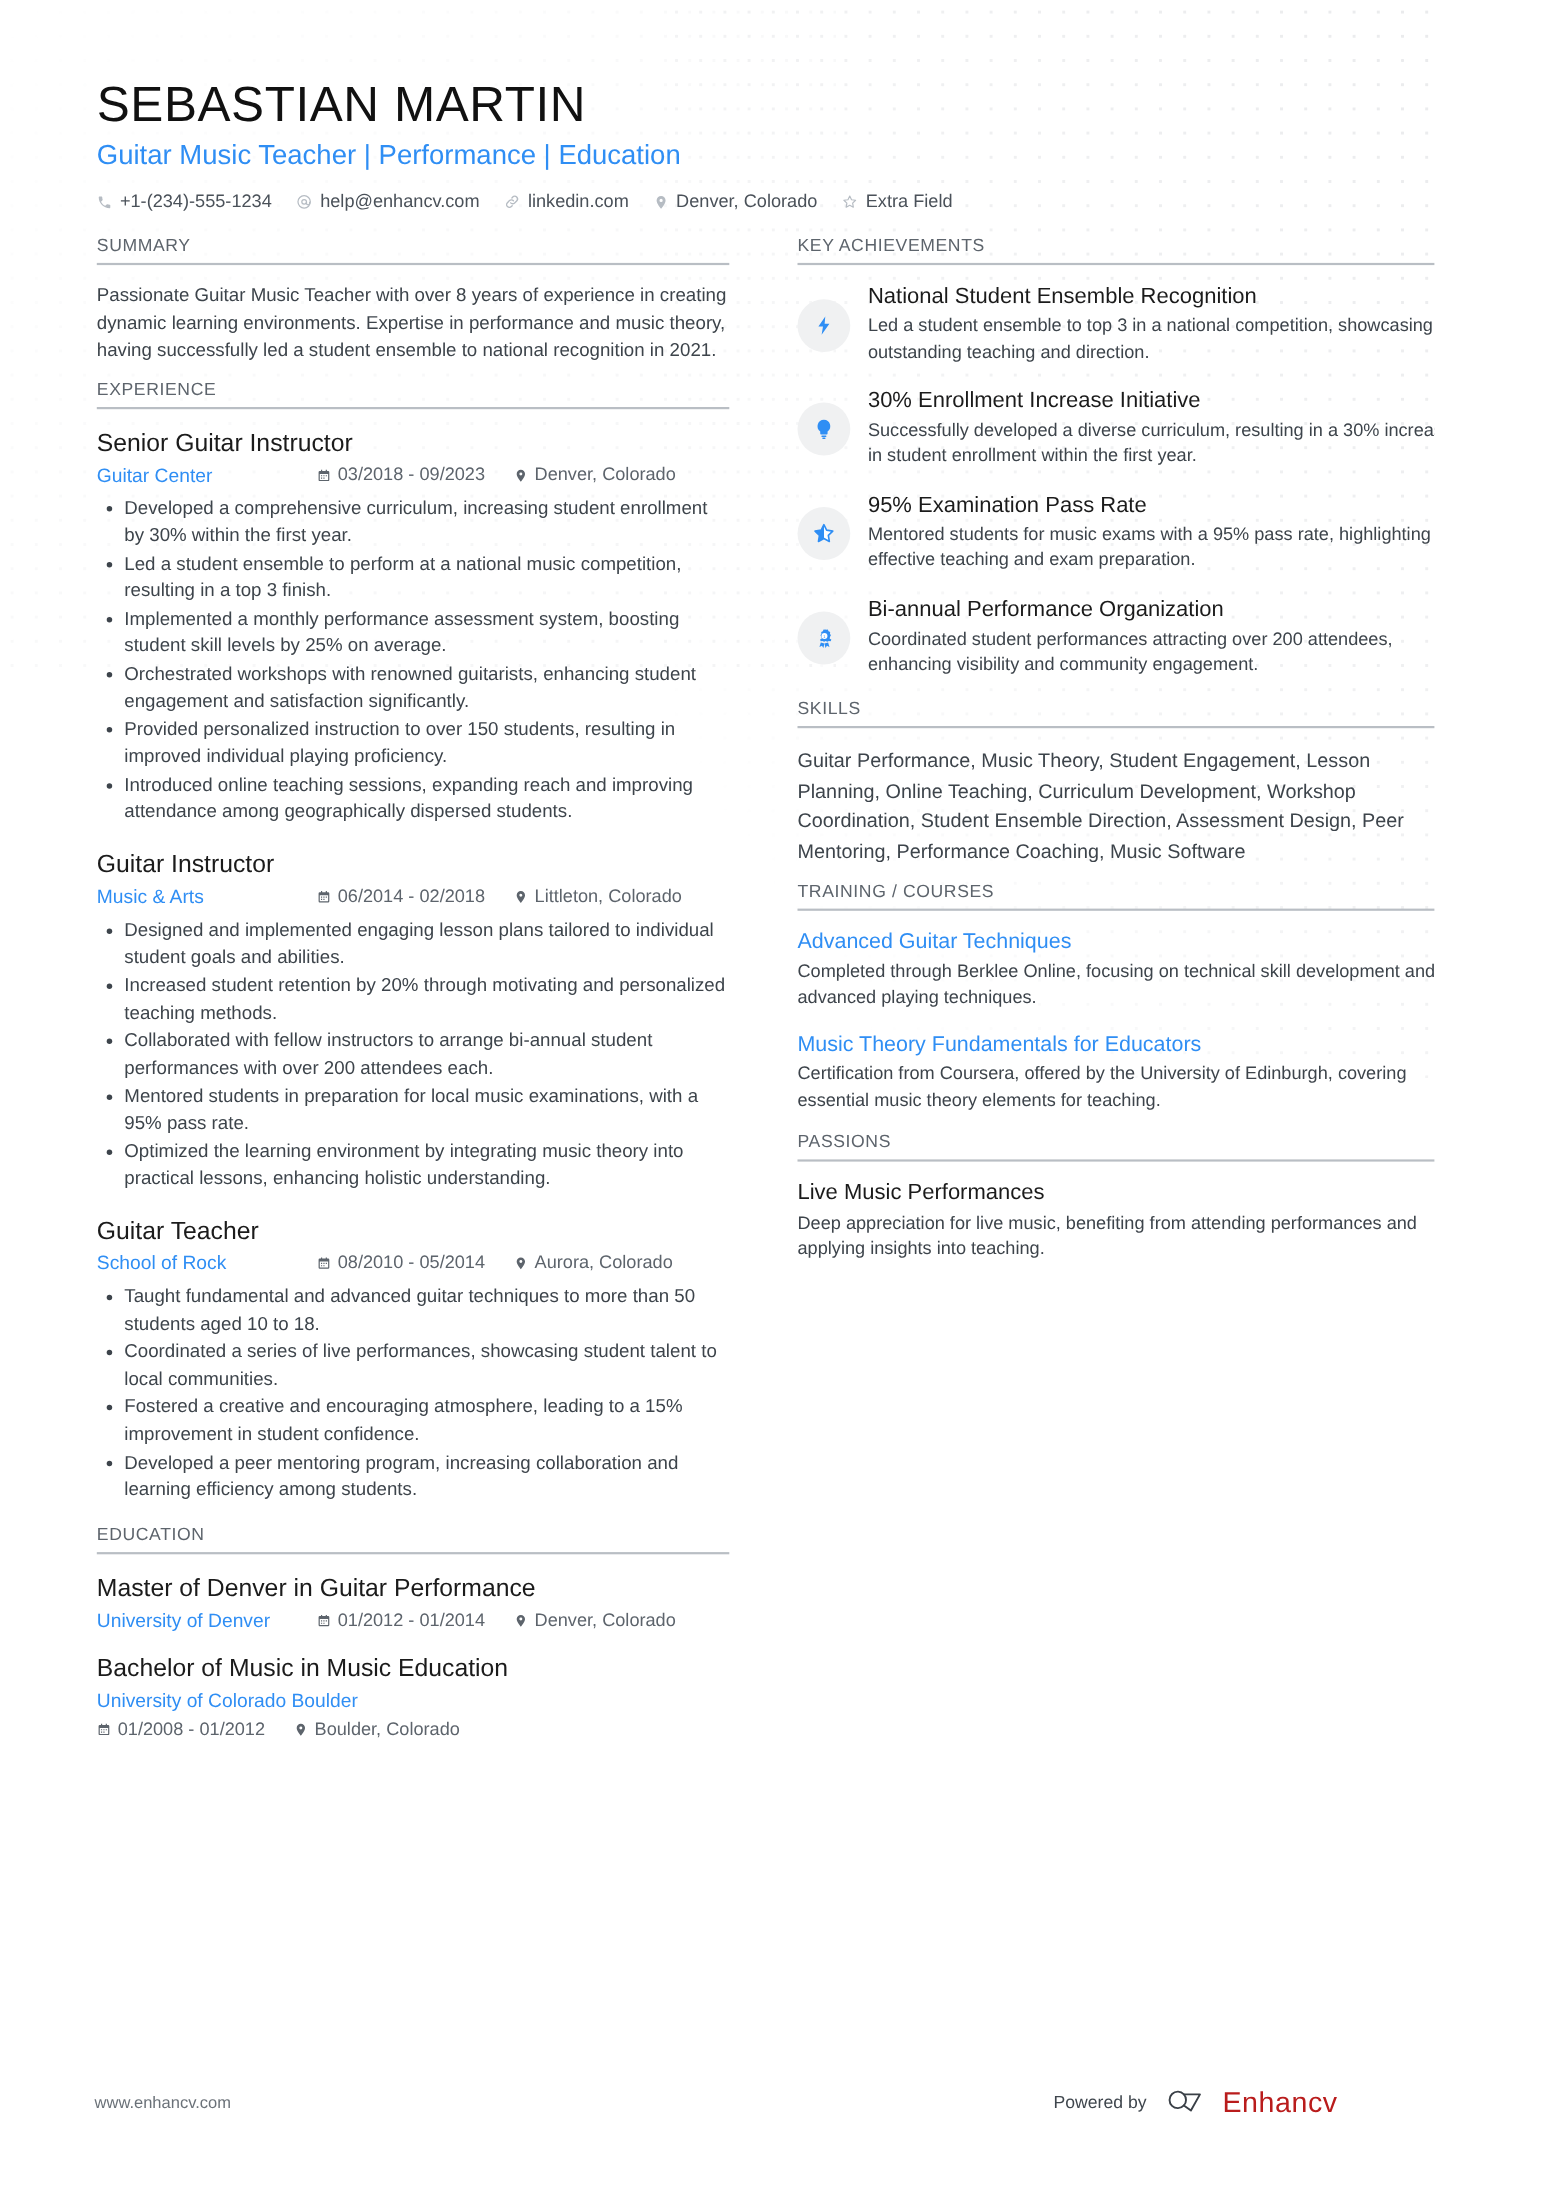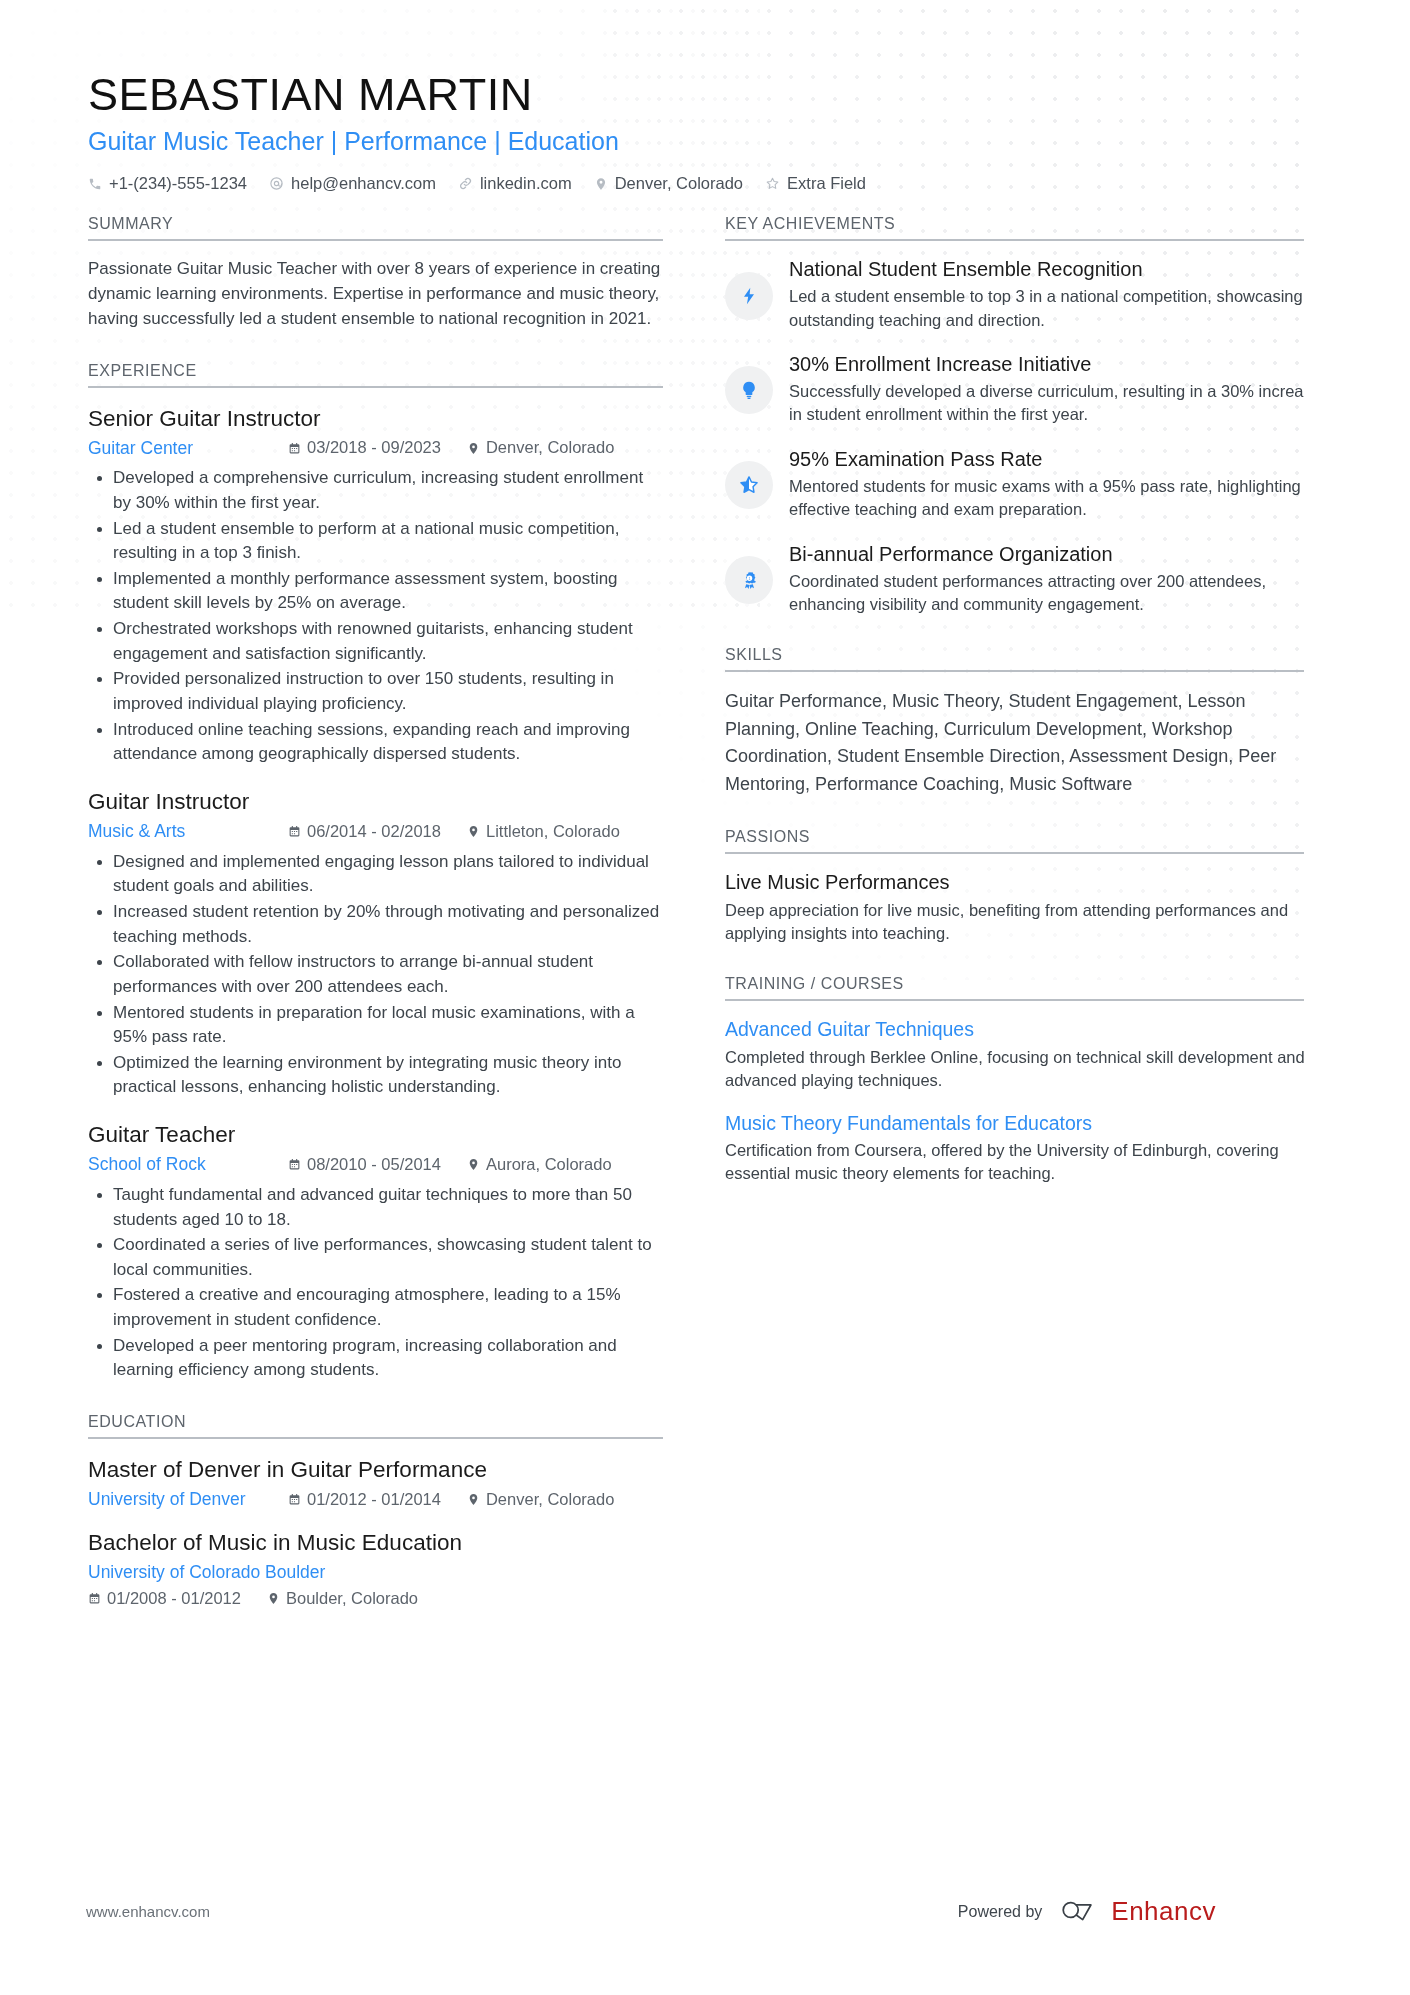--- a/index.html
+++ b/index.html
@@ -249,21 +249,21 @@
     line-height: 1.28;
     margin-bottom: 3px;
     font-weight: 400;
   }
   .passion-desc {
     font-size: 16.5px;
     color: #3d444b;
     line-height: 1.42;
   }
 
-  .spacer-top { margin-top: 30px; }
+  .spacer-top { margin-top: 14px; }
 
   
   .footer {
     position: absolute;
     left: 86px;
     right: 88px;
     bottom: 68px;
     display: flex;
     align-items: center;
     justify-content: space-between;
@@ -582,38 +582,38 @@
             </div>
           </div>
         </div>
 
         <div class="section spacer-top">
           <div class="sec-head">SKILLS</div>
           <div class="skills-text">Guitar Performance, Music Theory, Student Engagement, Lesson Planning, Online Teaching, Curriculum Development, Workshop Coordination, Student Ensemble Direction, Assessment Design, Peer Mentoring, Performance Coaching, Music Software</div>
         </div>
 
         <div class="section spacer-top">
+          <div class="sec-head">TRAINING / COURSES</div>
+
+          <div class="course">
+            <div class="course-title">Advanced Guitar Techniques</div>
+            <div class="course-desc">Completed through Berklee Online, focusing on technical skill development and advanced playing techniques.</div>
+          </div>
+
+          <div class="course">
+            <div class="course-title">Music Theory Fundamentals for Educators</div>
+            <div class="course-desc">Certification from Coursera, offered by the University of Edinburgh, covering essential music theory elements for teaching.</div>
+          </div>
+        </div>
+
+        <div class="section spacer-top">
           <div class="sec-head">PASSIONS</div>
           <div>
             <div class="passion-title">Live Music Performances</div>
             <div class="passion-desc">Deep appreciation for live music, benefiting from attending performances and applying insights into teaching.</div>
-          </div>
-        </div>
-
-        <div class="section spacer-top">
-          <div class="sec-head">TRAINING / COURSES</div>
-
-          <div class="course">
-            <div class="course-title">Advanced Guitar Techniques</div>
-            <div class="course-desc">Completed through Berklee Online, focusing on technical skill development and advanced playing techniques.</div>
-          </div>
-
-          <div class="course">
-            <div class="course-title">Music Theory Fundamentals for Educators</div>
-            <div class="course-desc">Certification from Coursera, offered by the University of Edinburgh, covering essential music theory elements for teaching.</div>
           </div>
         </div>
 
       </div>
     </div>
   </div>
 
   <div class="footer">
     <div class="footer-url">www.enhancv.com</div>
     <div class="powered">

